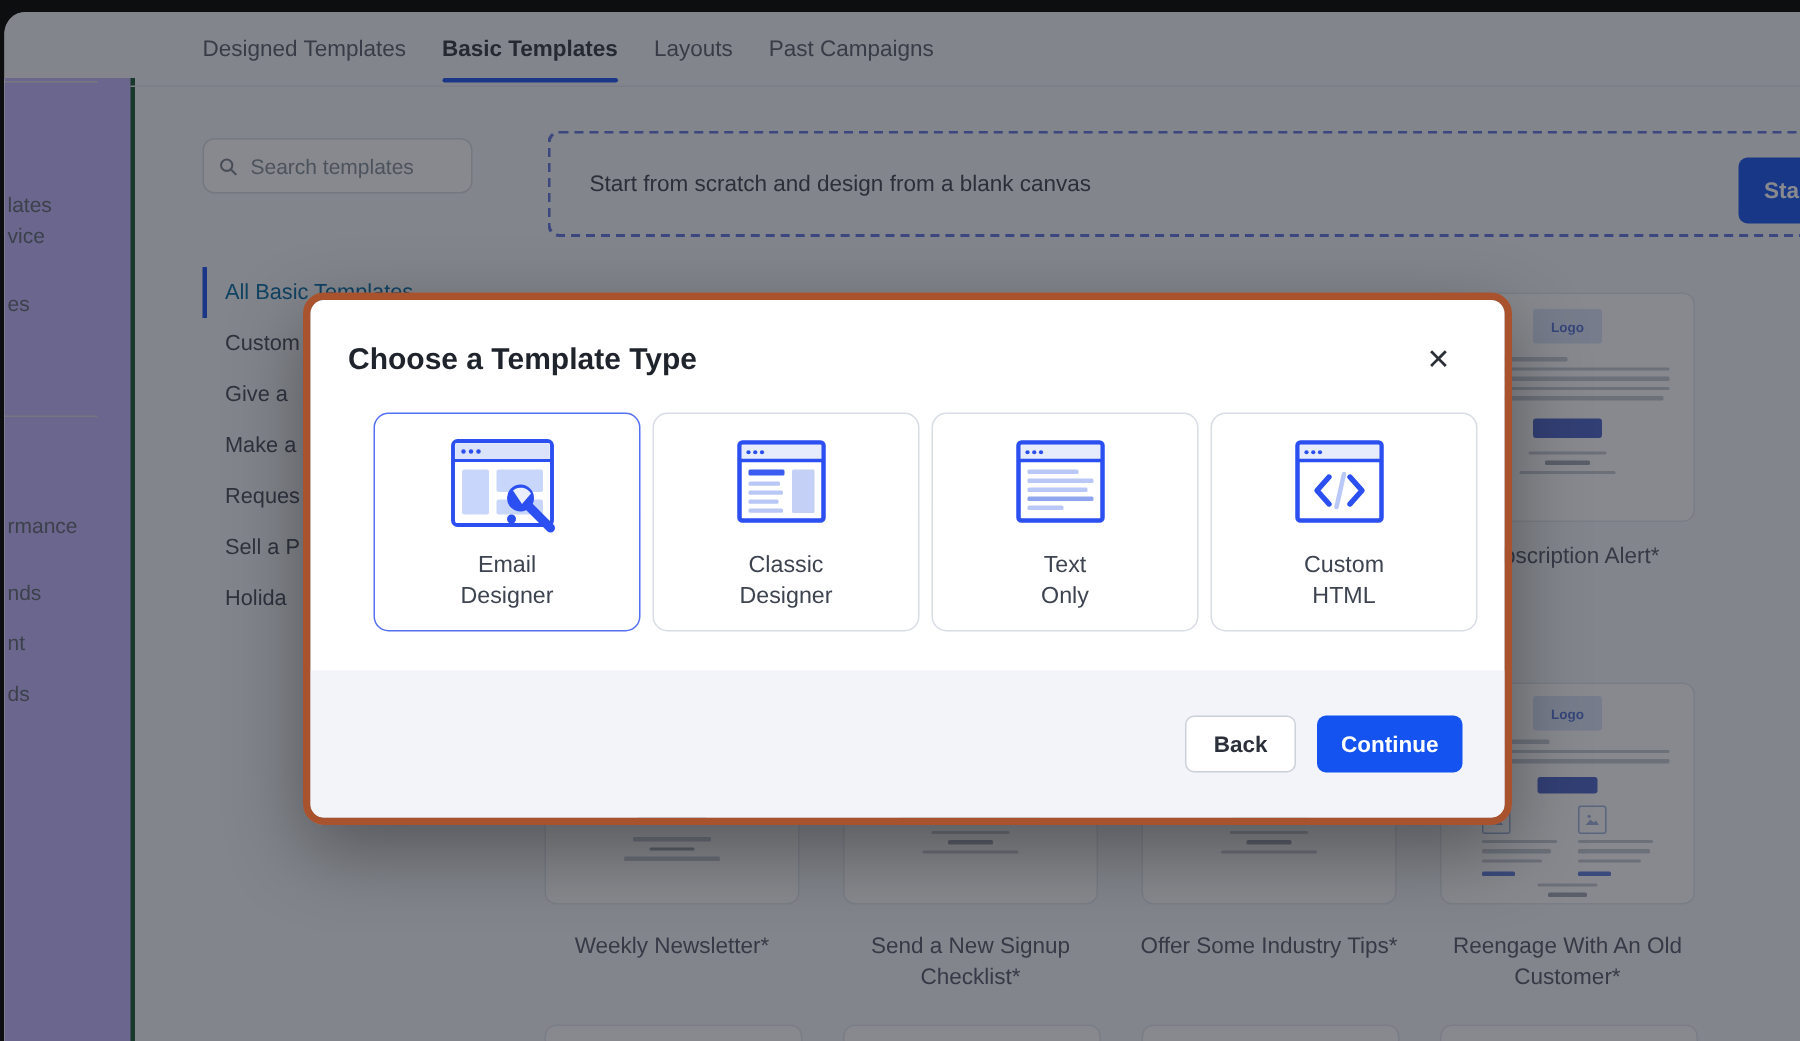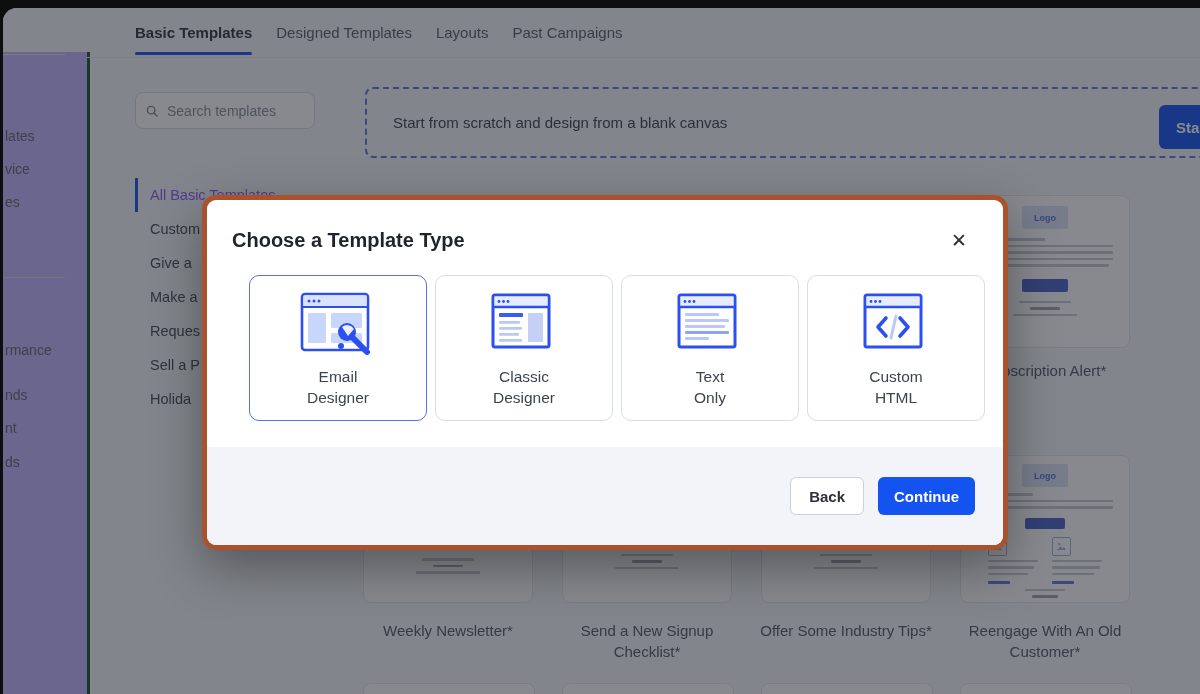--- a/index.html
+++ b/index.html
@@ -24,21 +24,21 @@
   .search input{border:none;outline:none;width:100%;font-size:14px;color:#3b414d;background:transparent;font-family:"Liberation Sans",sans-serif;}
   .search input::placeholder{color:#858c98;}
   
   .scratch{position:absolute;top:79px;left:362px;right:-8px;height:71px;border:2px dashed #5f74de;border-radius:8px;
     box-sizing:border-box;display:flex;align-items:center;padding-left:26px;font-size:15px;color:#3b414d;}
   .start-btn{position:absolute;top:97px;left:1156px;width:72px;height:44px;background:#1453f0;color:#fff;
     border:none;border-radius:6px;font-size:15px;font-weight:700;text-align:left;padding-left:17px;font-family:"Liberation Sans",sans-serif;}
   
   .catlist{position:absolute;top:170px;left:132px;width:220px;}
   .cat{height:34px;display:flex;align-items:center;font-size:14.5px;color:#424956;padding-left:15px;cursor:pointer;white-space:nowrap;}
-  .cat.active{border-left:3px solid #1d4ff0;padding-left:12px;color:#8b5cf6;font-weight:500;}
+  .cat.active{border-left:3px solid #1d4ff0;padding-left:12px;color:#0369a1;font-weight:500;}
   
   .pcard{position:absolute;width:170px;background:#fff;border:1px solid #e2e5ec;border-radius:8px;box-sizing:border-box;overflow:hidden;}
   .glabel{position:absolute;font-size:15px;color:#515866;text-align:center;line-height:21px;}
   .pv{padding:10px 14px;display:flex;flex-direction:column;align-items:center;}
   .pv-logo{width:46px;height:23px;background:#dbe4f8;border-radius:2px;color:#5472d4;font-size:9px;font-weight:700;
     display:flex;align-items:center;justify-content:center;margin-bottom:9px;}
   .ln{height:2.5px;background:#c5c9d3;border-radius:1px;margin-bottom:4px;}
   .pv-btn{width:46px;height:13px;background:#4b63c8;border-radius:2px;margin:8px 0 9px 0;}
   .pv-small{display:flex;flex-direction:column;align-items:center;width:100%;}
   .pv-cols{display:flex;gap:14px;margin-top:6px;}
@@ -70,34 +70,34 @@
     font-size:15px;font-weight:700;color:#fff;font-family:"Liberation Sans",sans-serif;cursor:pointer;}
 </style>
 </head>
 <body>
 
 <div class="app">
 
   <div class="sidebar">
     <div class="side-top-divider"></div>
     <div class="side-frag" style="top:76px">lates</div>
-    <div class="side-frag" style="top:109px">vice</div>
+    <div class="side-frag" style="top:97px">vice</div>
     <div class="side-frag" style="top:142px">es</div>
     <div class="side-divider"></div>
     <div class="side-frag" style="top:290px">rmance</div>
     <div class="side-frag" style="top:335px">nds</div>
     <div class="side-frag" style="top:368px">nt</div>
     <div class="side-frag" style="top:402px">ds</div>
   </div>
 
   <div class="main">
 
     <div class="tabbar">
+      <div class="tab">Designed Templates</div>
       <div class="tab active">Basic Templates</div>
-      <div class="tab">Designed Templates</div>
       <div class="tab">Layouts</div>
       <div class="tab">Past Campaigns</div>
     </div>
   </div>
 
   <div class="search">
     <svg width="14" height="14" viewBox="0 0 14 14">
       <circle cx="6" cy="6" r="4.4" fill="none" stroke="#7a818c" stroke-width="1.6"></circle>
       <line x1="9.4" y1="9.4" x2="13" y2="13" stroke="#7a818c" stroke-width="1.6" stroke-linecap="round"></line>
     </svg>

